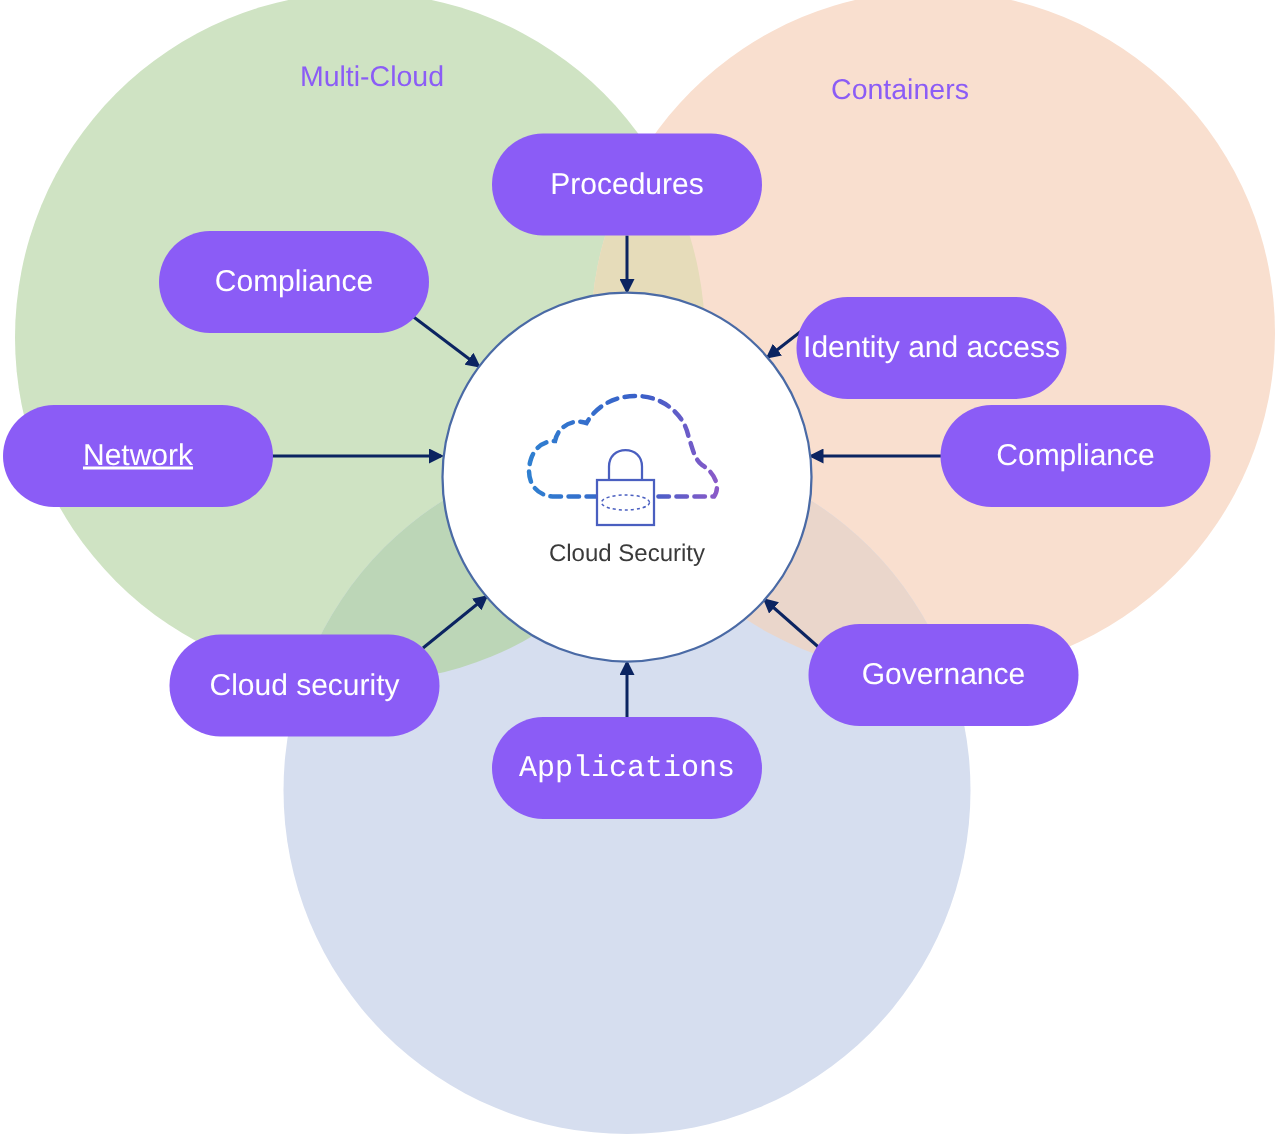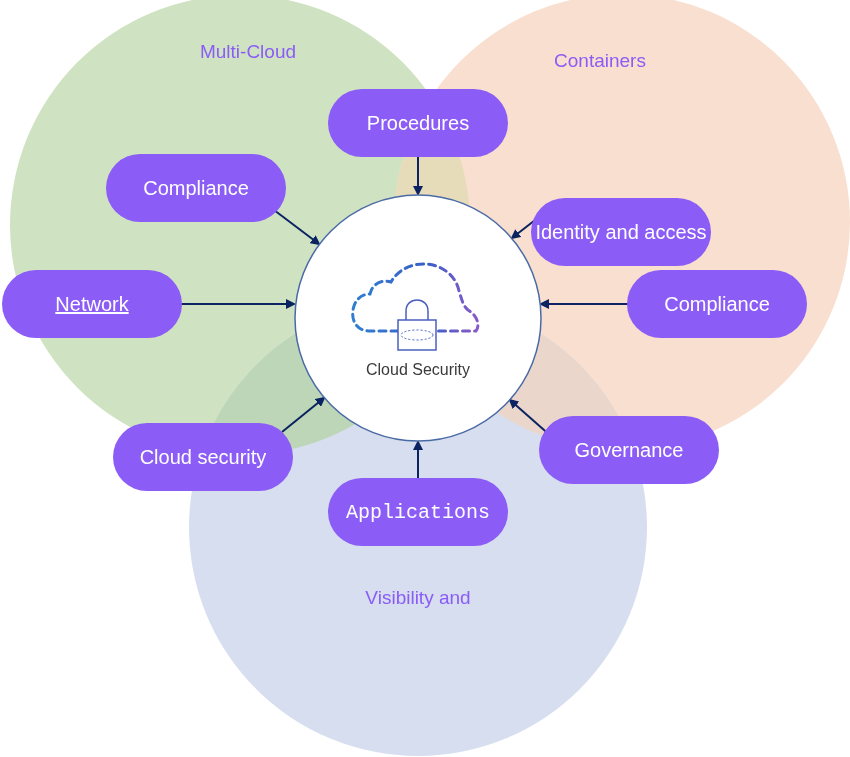--- a/index.html
+++ b/index.html
@@ -57,21 +57,20 @@
     <path d="M398,331 L370,331 C355,331 350,318 354,306 C357,297 364,294 370,294 C372,284 382,279 391,282 C398,270 410,264 424,264 C442,264 456,276 459,291 C462,300 463,306 468,310 C478,316 480,326 476,331 L436,331" fill="none" stroke="url(#cloud-grad)" stroke-width="3" stroke-dasharray="7,5" stroke-linecap="round"></path>
     <path d="M406,320 L406,311 C406,304 411,300 417,300 C423,300 428,304 428,311 L428,320" fill="none" stroke="#4a5fc0" stroke-width="1.5"></path>
     <rect x="398" y="320" width="38" height="30" fill="#ffffff" stroke="#4a5fc0" stroke-width="1.5"></rect>
     <ellipse cx="417" cy="335" rx="16" ry="5" fill="none" stroke="#4a5fc0" stroke-width="1" stroke-dasharray="2,2"></ellipse>
   </g>
 </svg>
 
 <div class="region-label" style="left:178px;top:38px;width:140px;">Multi-Cloud</div>
 <div class="region-label" style="left:530px;top:47px;width:140px;">Containers</div>
 <div class="region-label" style="left:338px;top:584px;width:160px;">
-  <div>Visibility and</div>
 </div>
 
 <div class="center-label" style="left:338px;top:361px;width:160px;">Cloud Security</div>
 
 <div class="pill" style="left:328px;top:89px;width:180px;height:68px;">Procedures</div>
 <div class="pill" style="left:106px;top:154px;width:180px;height:68px;">Compliance</div>
 <div class="pill" style="left:531px;top:154px;width:180px;height:68px;margin-top:44px;">Identity and access</div>
 <div class="pill" style="left:2px;top:270px;width:180px;height:68px;text-decoration:underline;">Network</div>
 <div class="pill" style="left:627px;top:270px;width:180px;height:68px;">Compliance</div>
 <div class="pill" style="left:113px;top:423px;width:180px;height:68px;">Cloud security</div>

